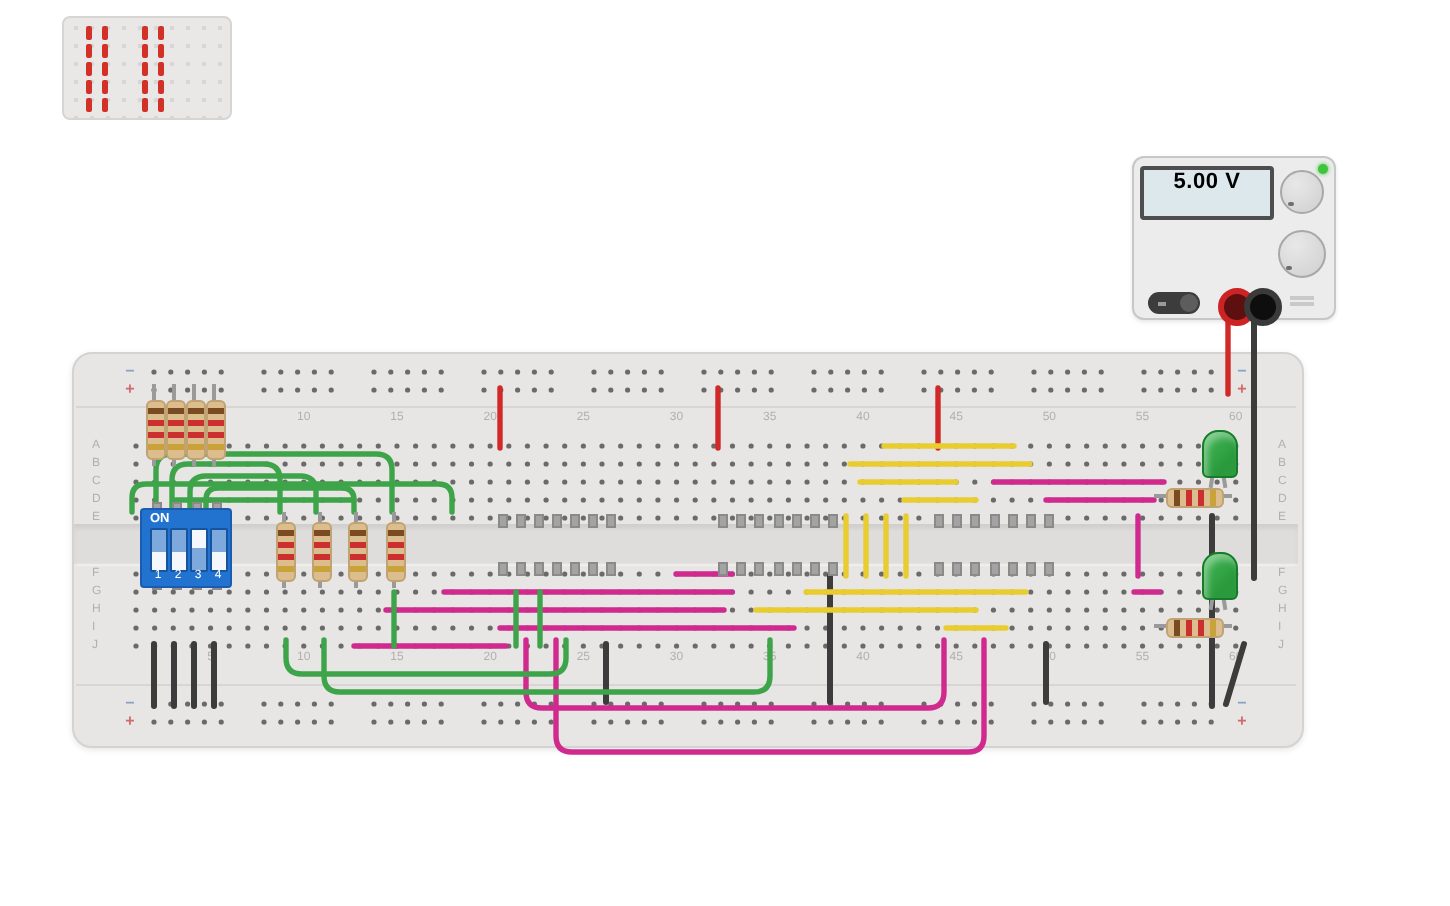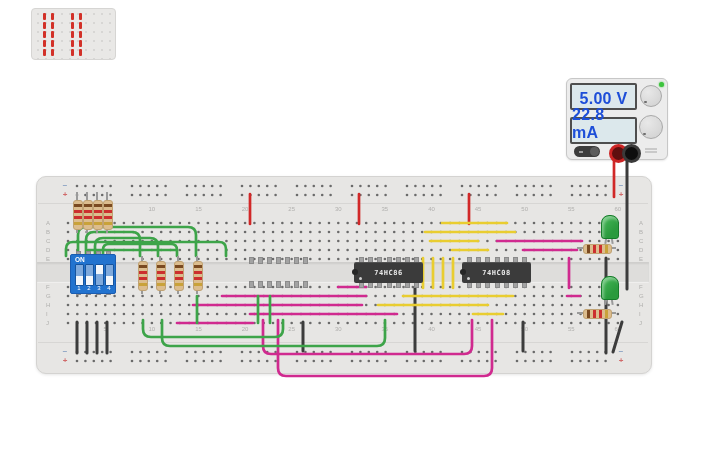--- a/index.html
+++ b/index.html
@@ -36,22 +36,22 @@
   .res-body{position:absolute;background:#dcbd8e;border:1px solid #c0a273;border-radius:3px;overflow:hidden;}
   .band{position:absolute;}
   .led-body{position:absolute;width:16px;height:22px;border-radius:8px 8px 3px 3px;
             background:linear-gradient(135deg,#43b555 10%,#2a9a3d 70%);border:1.5px solid #167c2a;
             box-shadow:inset 2px 3px 3px rgba(255,255,255,.35);}
   .led-leg{position:absolute;width:2px;height:9px;background:#9a9a9a;}
   
   #psu{position:absolute;left:566px;top:78px;width:100px;height:80px;background:#ececec;
        border:1px solid #c7c7c7;border-radius:6px;z-index:4;box-shadow:0 1px 2px rgba(0,0,0,.10);}
   .psu-display{position:absolute;left:3px;width:63px;height:23px;background:#dce8ec;
-               border:2px solid #4e4e4e;border-radius:2px;color:#1d4ed8;font-size:16px;font-weight:bold;
-               display:flex;align-items:flex-end;justify-content:center;letter-spacing:.3px;}
+               border:2px solid #4e4e4e;border-radius:2px;color:#000000;font-size:11px;font-weight:bold;
+               display:flex;align-items:flex-start;justify-content:center;letter-spacing:.3px;}
   .knob{position:absolute;border-radius:50%;background:radial-gradient(circle at 35% 30%,#e8e8e8,#cfcfcf);
         border:1px solid #a8a8a8;}
   .knob:after{content:"";position:absolute;left:3px;bottom:3px;width:2.5px;height:2.5px;border-radius:50%;background:#6e6e6e;}
   #psu-led{position:absolute;left:92px;top:3px;width:5px;height:5px;border-radius:50%;background:#3ec43e;box-shadow:0 0 2px #3ec43e;}
   #psu-switch{position:absolute;left:7px;top:67px;width:26px;height:11px;background:#3c3c3c;border-radius:6px;}
   #psu-switch .kb{position:absolute;right:1px;top:1px;width:9px;height:9px;border-radius:50%;background:#5d5d5d;}
   #psu-switch .mark{position:absolute;left:5px;top:4.5px;width:4px;height:2px;background:#9a9a9a;}
   .term{position:absolute;top:65px;width:13px;height:13px;border-radius:50%;}
   .term-red{left:42px;background:#5e0f0f;border:3px solid #cc2424;}
   .term-black{left:54.5px;background:#0e0e0e;border:3px solid #3a3a3a;}
@@ -1027,46 +1027,36 @@
         <div class="pin" style="left: 23.3333px; top: 0px;"></div>
         <div class="pin" style="left: 23.3333px; bottom: 0px;"></div>
         <div class="pin" style="left: 32.5px; top: 0px;"></div>
         <div class="pin" style="left: 32.5px; bottom: 0px;"></div>
         <div class="pin" style="left: 41.6667px; top: 0px;"></div>
         <div class="pin" style="left: 41.6667px; bottom: 0px;"></div>
         <div class="pin" style="left: 50.8333px; top: 0px;"></div>
         <div class="pin" style="left: 50.8333px; bottom: 0px;"></div>
         <div class="pin" style="left: 60px; top: 0px;"></div>
         <div class="pin" style="left: 60px; bottom: 0px;"></div>
-        <div class="ic-body" style="top: 5px; width: 69px; height: 21px;">
-          <div class="ic-notch" style="left: -2px; top: 7px;"></div>
-          <div class="ic-dot" style="left: 5px; bottom: 3px;"></div>
-          <div class="ic-label" style="top: 7px;">74HC86</div>
-        </div>
       </div>
       <div class="comp" style="left: 462px; top: 257px; width: 69px; height: 31px;">
         <div class="pin" style="left: 5px; top: 0px;"></div>
         <div class="pin" style="left: 5px; bottom: 0px;"></div>
         <div class="pin" style="left: 14.1667px; top: 0px;"></div>
         <div class="pin" style="left: 14.1667px; bottom: 0px;"></div>
         <div class="pin" style="left: 23.3333px; top: 0px;"></div>
         <div class="pin" style="left: 23.3333px; bottom: 0px;"></div>
         <div class="pin" style="left: 32.5px; top: 0px;"></div>
         <div class="pin" style="left: 32.5px; bottom: 0px;"></div>
         <div class="pin" style="left: 41.6667px; top: 0px;"></div>
         <div class="pin" style="left: 41.6667px; bottom: 0px;"></div>
         <div class="pin" style="left: 50.8333px; top: 0px;"></div>
         <div class="pin" style="left: 50.8333px; bottom: 0px;"></div>
         <div class="pin" style="left: 60px; top: 0px;"></div>
         <div class="pin" style="left: 60px; bottom: 0px;"></div>
-        <div class="ic-body" style="top: 5px; width: 69px; height: 21px;">
-          <div class="ic-notch" style="left: -2px; top: 7px;"></div>
-          <div class="ic-dot" style="left: 5px; bottom: 3px;"></div>
-          <div class="ic-label" style="top: 7px;">74HC08</div>
-        </div>
       </div>
       <div class="comp" style="left: 70px; top: 251px; width: 44px; height: 44px;">
         <div class="pin" style="left: 6px; top: 0px; height: 4px;"></div>
         <div class="pin" style="left: 6px; bottom: 0px; height: 4px;"></div>
         <div class="pin" style="left: 16px; top: 0px; height: 4px;"></div>
         <div class="pin" style="left: 16px; bottom: 0px; height: 4px;"></div>
         <div class="pin" style="left: 26px; top: 0px; height: 4px;"></div>
         <div class="pin" style="left: 26px; bottom: 0px; height: 4px;"></div>
         <div class="pin" style="left: 36px; top: 0px; height: 4px;"></div>
         <div class="pin" style="left: 36px; bottom: 0px; height: 4px;"></div>
@@ -1189,23 +1179,20 @@
         <div class="led-leg" style="left: 4px; top: 20px; transform: rotate(9deg);"></div>
         <div class="led-leg" style="left: 10px; top: 20px; transform: rotate(-9deg);"></div>
         <div class="led-body"></div>
       </div>
     </div>
 
   <div id="psu">
     <div class="psu-display" style="top:4px">
       <span>5.00 V</span>
     </div>
-    <div class="psu-display" style="top:38px">
-      <span>22.8 mA</span>
-    </div>
     <div class="knob" style="left:73px;top:6px;width:20px;height:20px"></div>
     <div class="knob" style="left:72px;top:36px;width:22px;height:22px"></div>
     <div id="psu-led"></div>
     <div id="psu-switch">
       <div class="mark"></div>
       <div class="kb"></div>
     </div>
     <div class="term term-red"></div>
     <div class="term term-black"></div>
     <div class="psu-logo">

